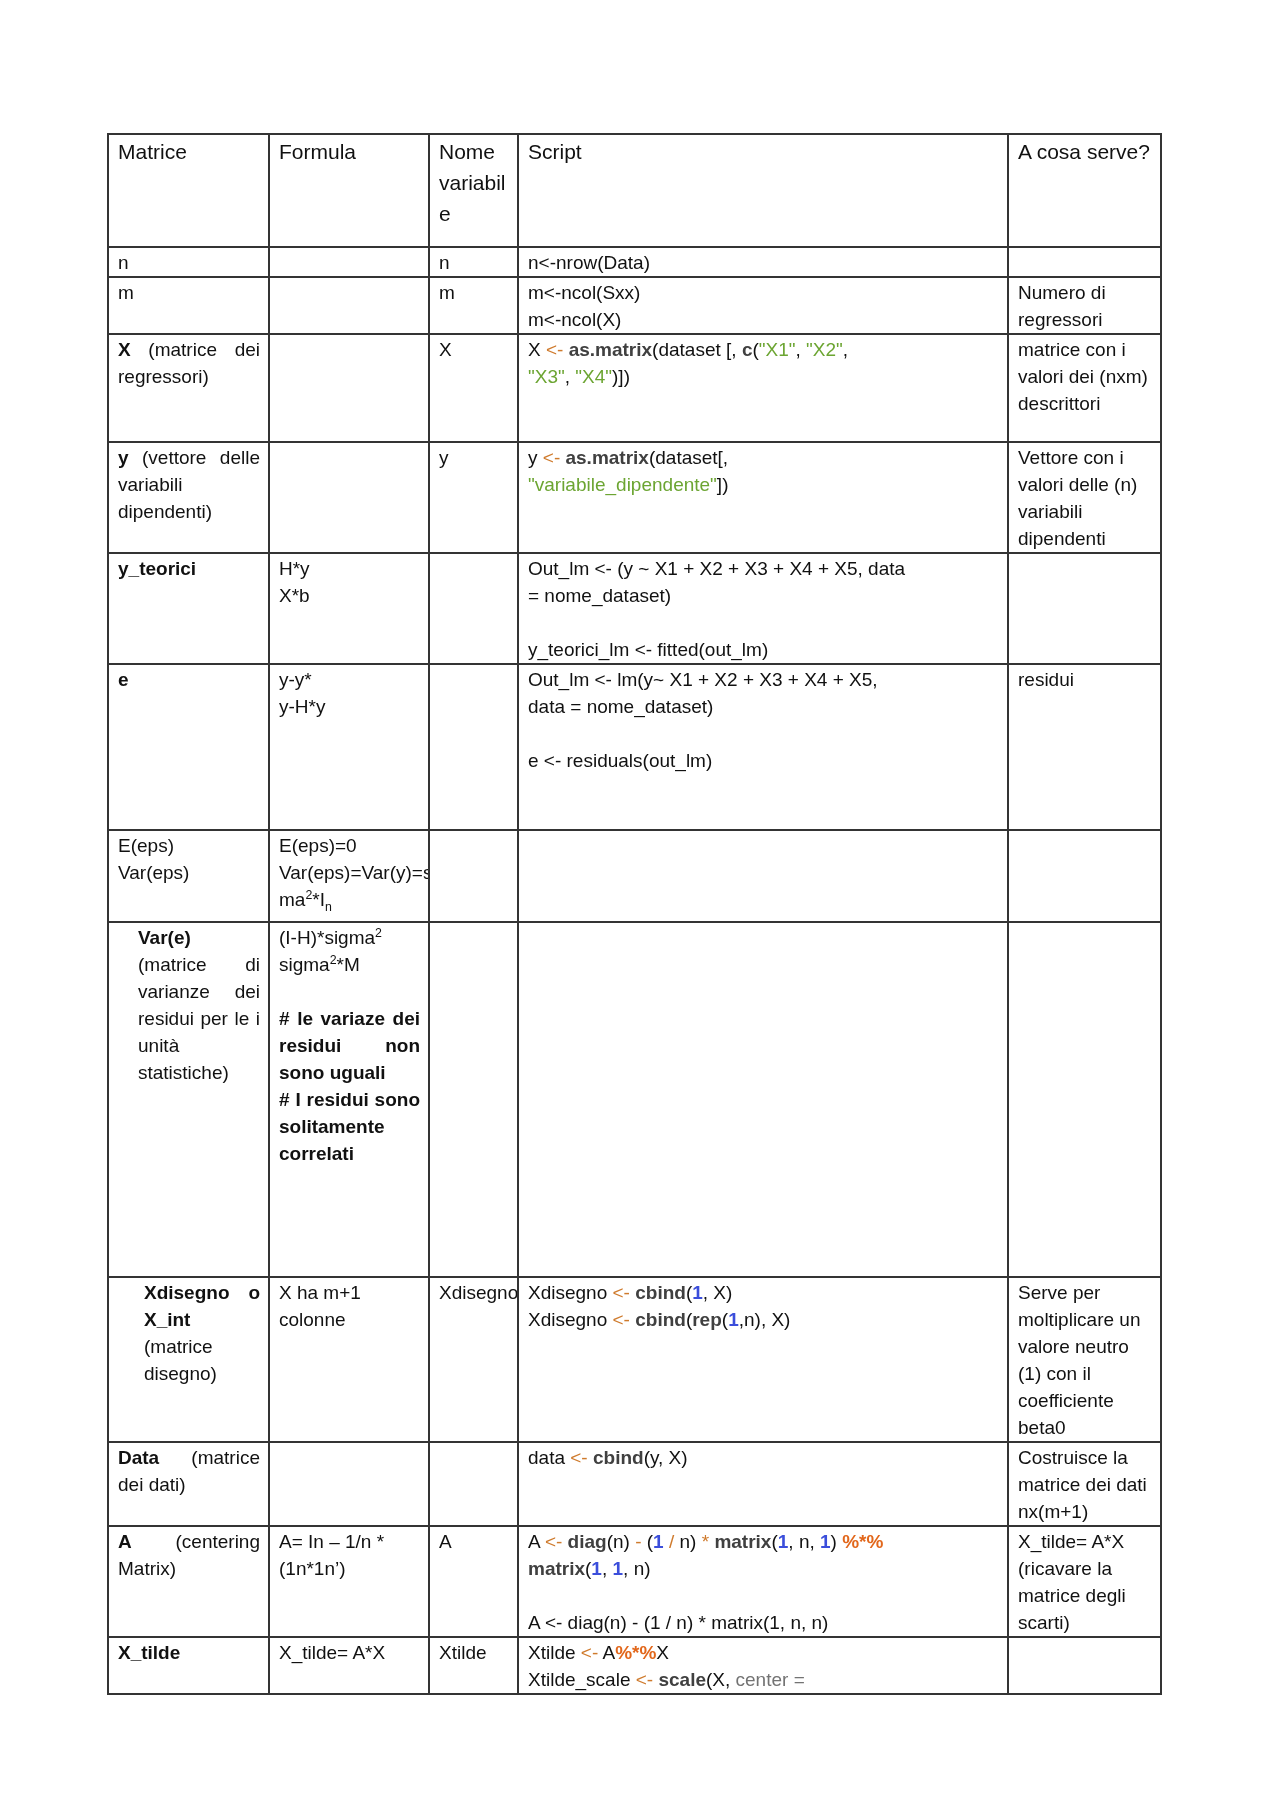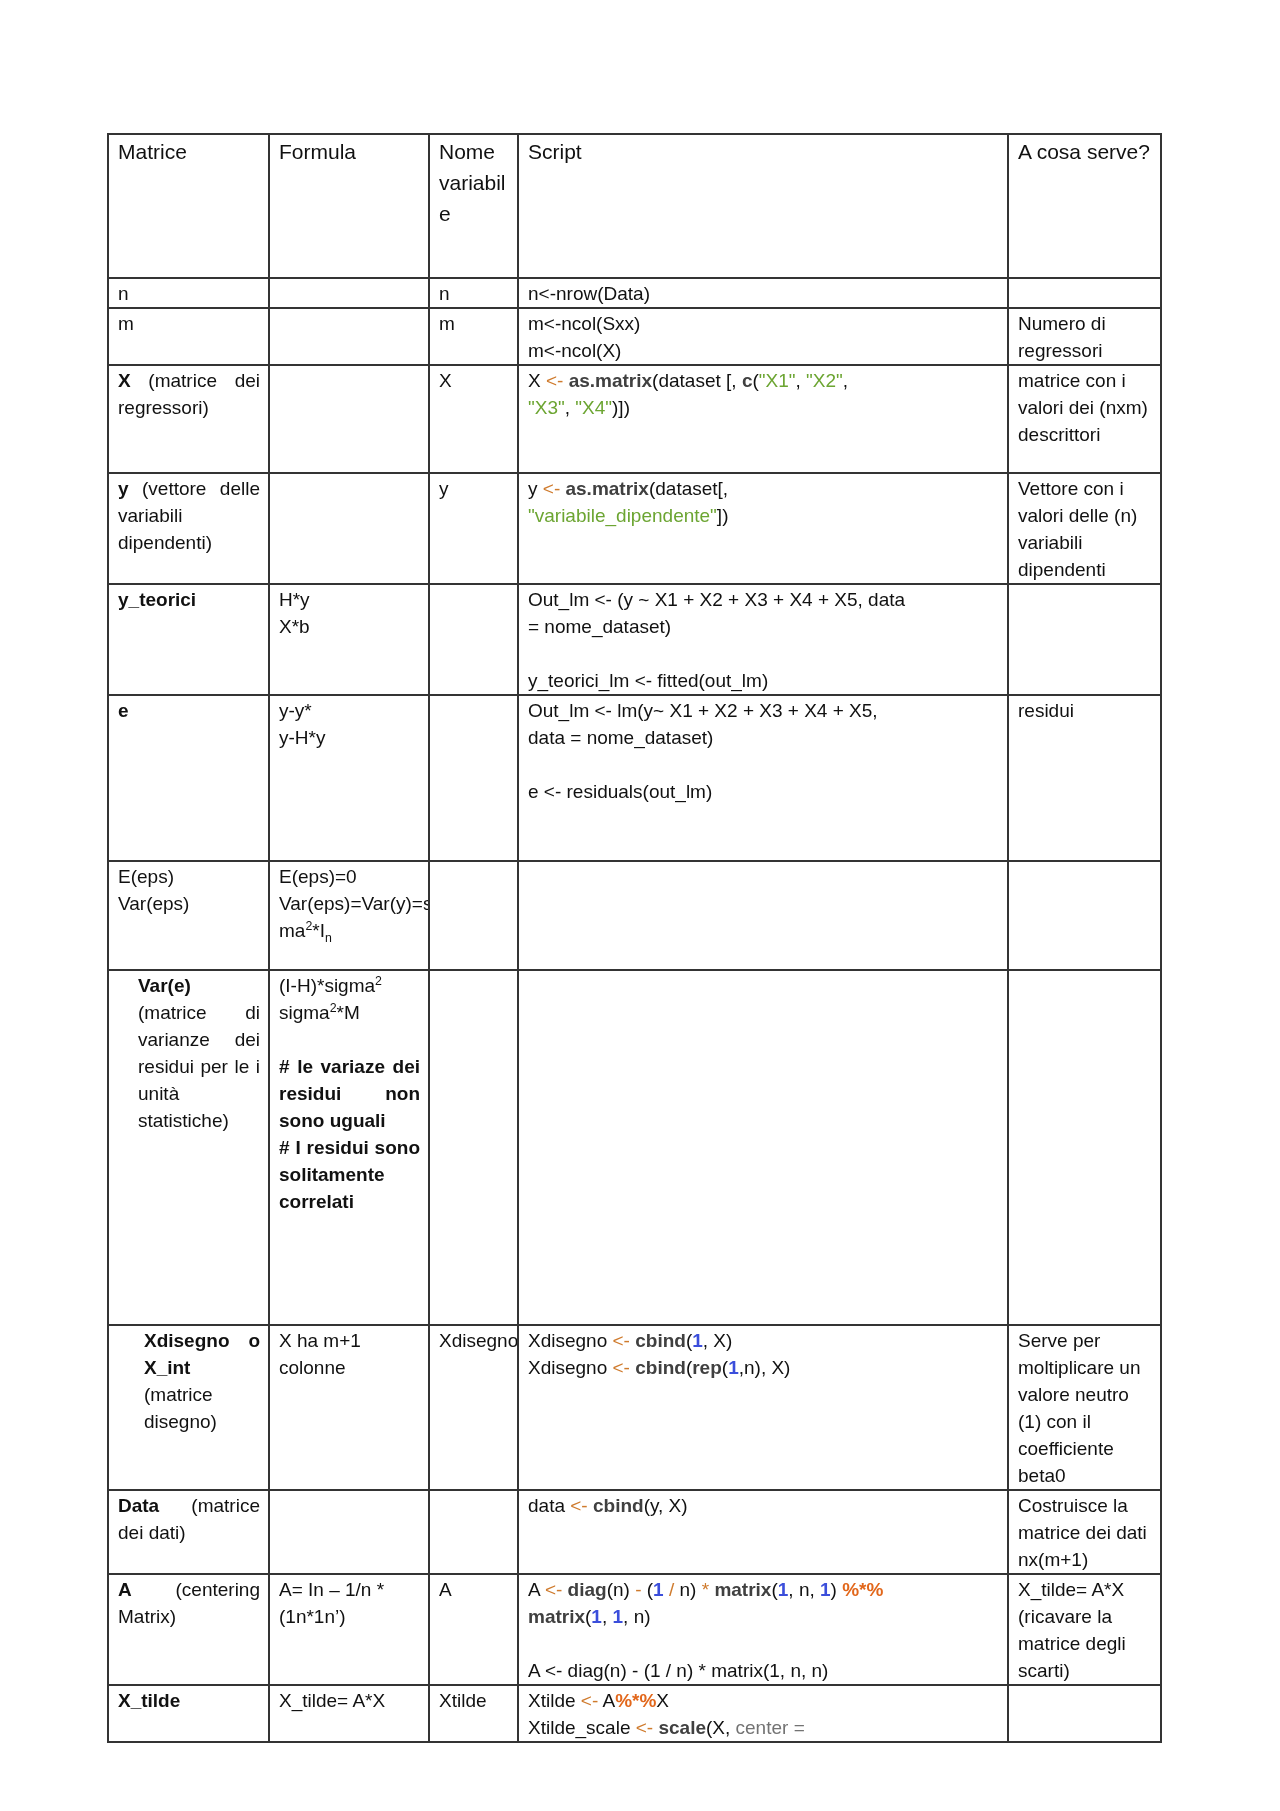--- a/index.html
+++ b/index.html
@@ -28,28 +28,28 @@
     text-align:left;
     font-size:21px;
     line-height:31px;
     overflow-wrap:anywhere;
     padding-right:4px;
   }
   .doc-table td{
     font-size:19px;
     line-height:27px;
   }
-  thead tr{height:144px;}
+  thead tr{height:113px;}
   tbody tr:nth-child(1){height:30px;}
   tbody tr:nth-child(2){height:52px;}
   tbody tr:nth-child(3){height:108px;}
   tbody tr:nth-child(4){height:105px;}
   tbody tr:nth-child(5){height:109px;}
   tbody tr:nth-child(6){height:166px;}
-  tbody tr:nth-child(7){height:109px;}
+  tbody tr:nth-child(7){height:92px;}
   tbody tr:nth-child(8){height:355px;}
   tbody tr:nth-child(9){height:158px;}
   tbody tr:nth-child(10){height:82px;}
   tbody tr:nth-child(11){height:110px;}
   tbody tr:nth-child(12){height:53px;margin-top:10px;}
   .line{min-height:27px;}
   .seg-b{font-weight:700;}
   .seg-o{color:#cf7a2c;}
   .seg-ob{color:#e2671b;font-weight:700;}
   .seg-fn{color:#404040;font-weight:700;}

